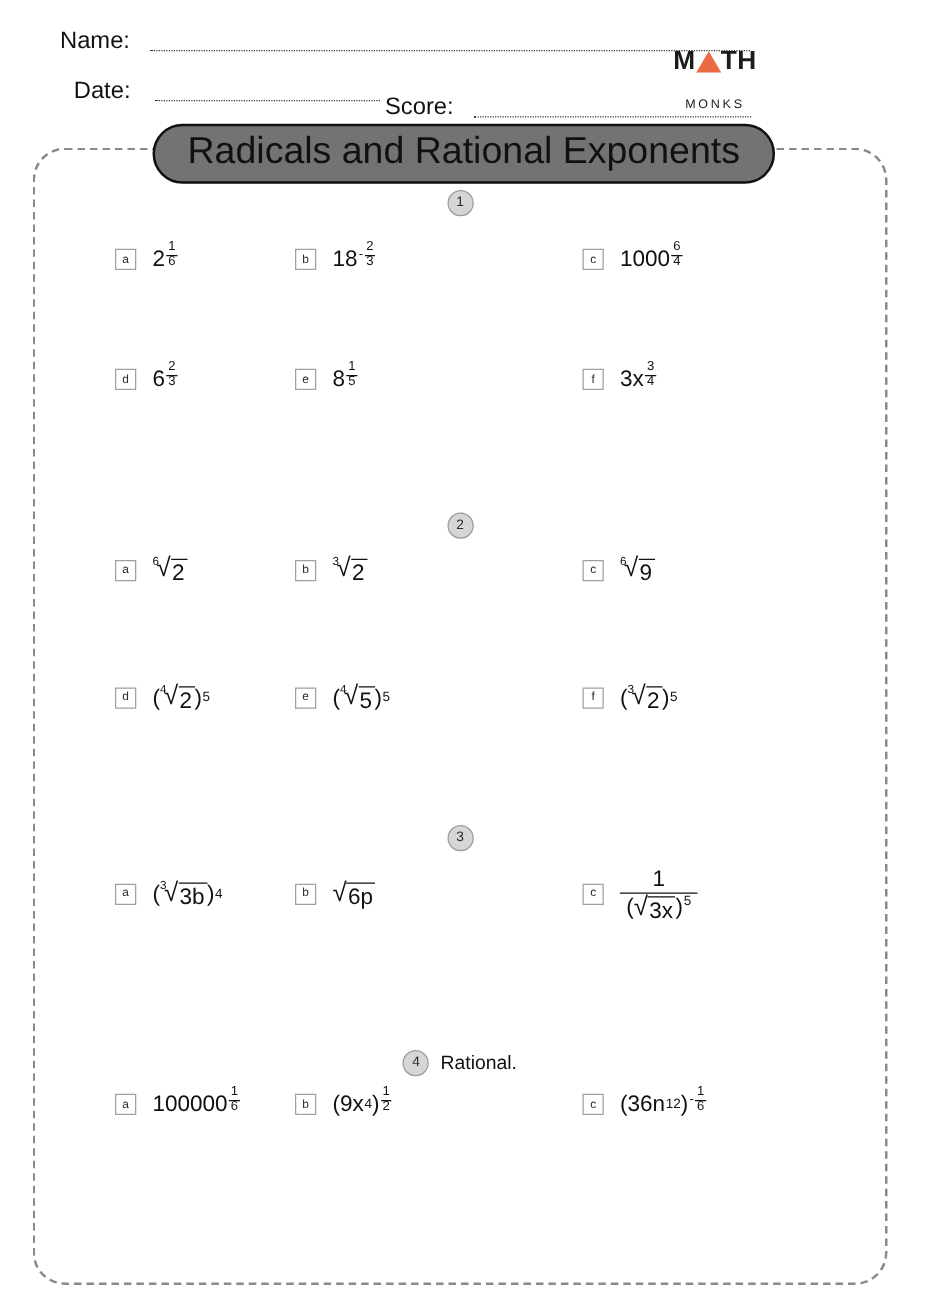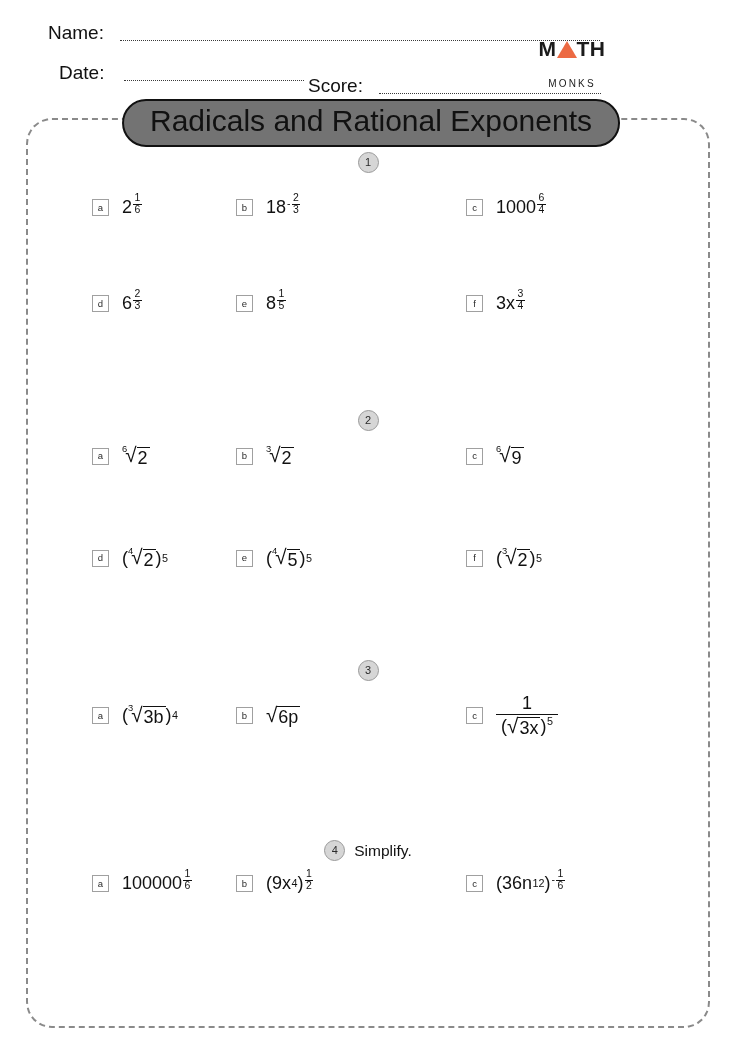--- a/index.html
+++ b/index.html
@@ -471,21 +471,21 @@
               <span class="body">3x</span>
             </span><span>)</span><sup class="e">5</sup></span>
       </span>
     </span>
   </div>
 </div>
 
 <div class="section" style="top:840px;">
   <div class="sec-head">
     <span class="sec-badge">4</span>
-    <span class="sec-title">Simplify.</span>
+    <span class="sec-title">Rational.</span>
   </div>
 </div>
 
 <div class="qrow" style="top:872px;">
   <div class="qcell c1">
     <span class="qtag">a</span>
     <span class="expr">
       <span>100000</span>
         <span class="supfrac">
           <span class="num">1</span>

